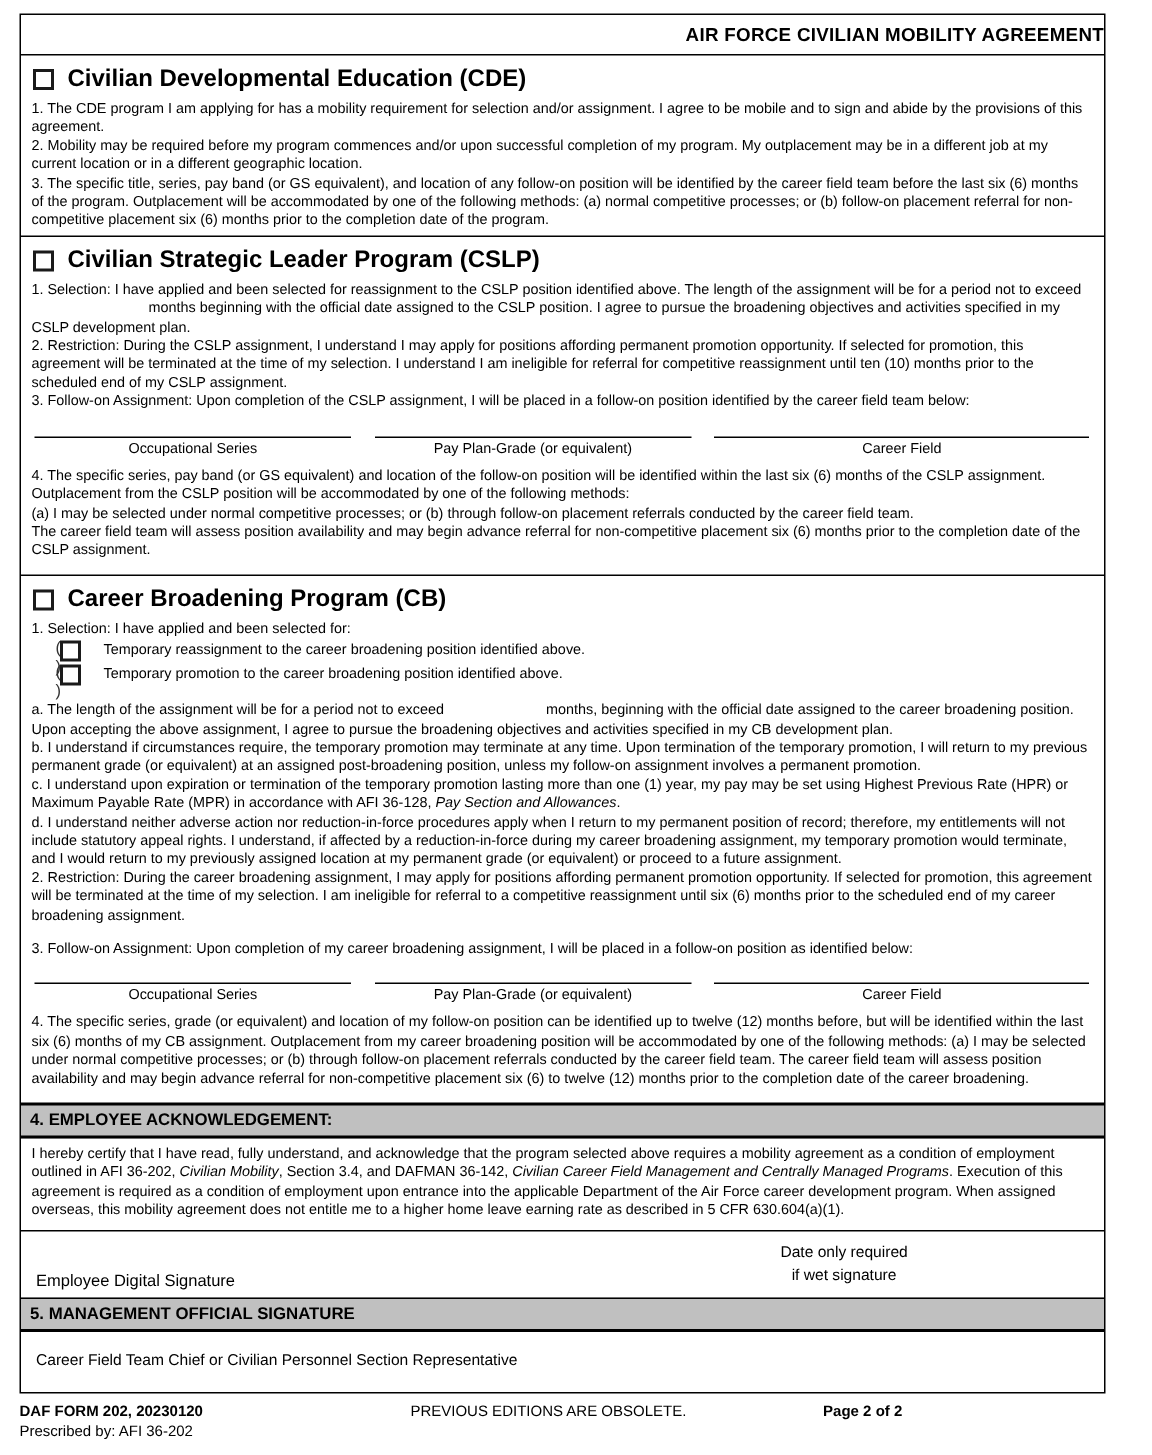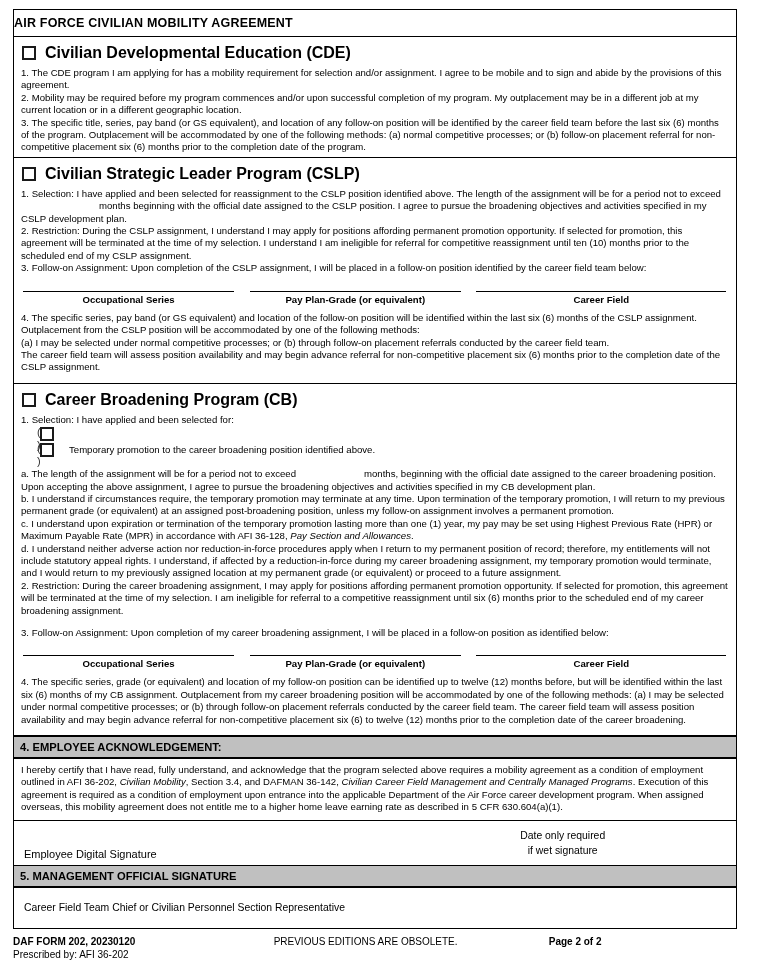--- a/index.html
+++ b/index.html
@@ -21,21 +21,21 @@
     box-sizing: border-box;
     padding: 9px 30px 0 13px;
   }
   .form-box {
     border: 1px solid #000;
     box-sizing: border-box;
     width: 724px;
   }
   
   .title-bar {
-    text-align: left;
+    text-align: right;
     font-weight: bold;
     font-size: 12.5px;
     letter-spacing: .2px;
     padding: 6px 0 6px 0;
     border-bottom: 1px solid #000;
   }
   
   .program-block {
     padding: 4px 5px 3px 5px;
     border-bottom: 1px solid #000;
@@ -104,21 +104,20 @@
   }
   .opt-label { padding-left: 2px; }
   
   .sig3 {
     display: flex;
     padding: 16px 4px 0 4px;
     gap: 0;
   }
   .sig3 .cell {
     box-sizing: border-box;
-    font-weight: bold;
   }
   .sig3 .rule {
     border-top: 1px solid #000;
     height: 0;
   }
   .sig3 .cap {
     text-align: center;
     font-size: 9.6px;
     padding-top: 2px;
     line-height: 12px;
@@ -253,20 +252,21 @@
         <div class="prog-title">Career Broadening Program (CB)</div>
       </div>
 
       <p class="p">1. Selection:  I have applied and been selected for:</p>
 
       <div class="opt-row">
         <div class="opt-paren-wrap">
           <span class="paren">( )</span>
           <span class="checkbox"></span>
         </div>
+        <div class="opt-label">Temporary reassignment to the career broadening position identified above.</div>
       </div>
 
       <div class="opt-row">
         <div class="opt-paren-wrap">
           <span class="paren">( )</span>
           <span class="checkbox"></span>
         </div>
         <div class="opt-label">Temporary promotion to the career broadening position identified above.</div>
       </div>
 

